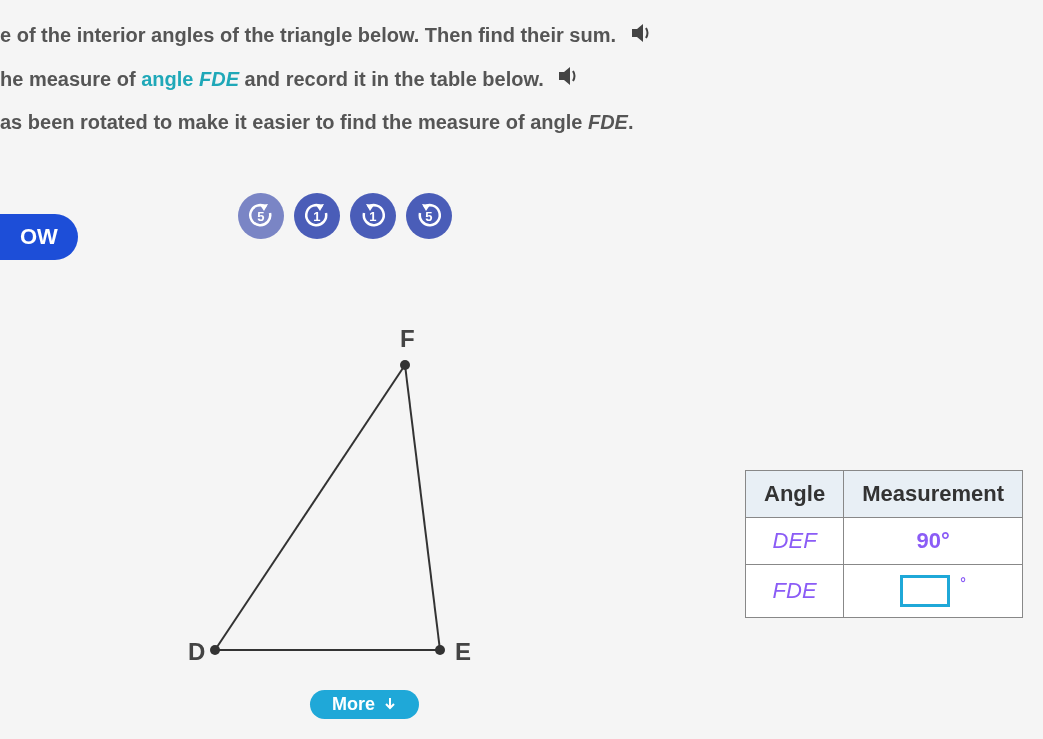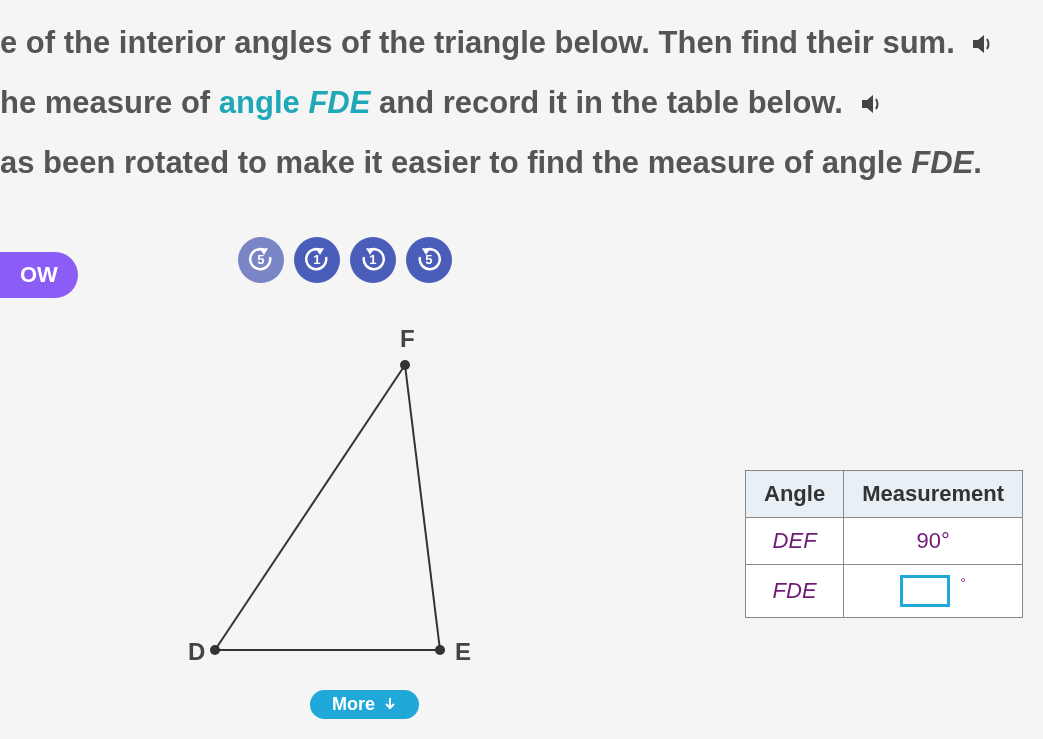--- a/index.html
+++ b/index.html
@@ -13,46 +13,46 @@
       width: 1043px;
       height: 739px;
       overflow: hidden;
       position: relative;
       color: #333;
     }
     .content {
       padding: 20px 0 0 0;
     }
     .instruction-line {
-      font-size: 31px;
+      font-size: 20px;
       font-weight: 700;
       color: #555;
       margin-bottom: 12px;
       line-height: 1.5;
     }
     .instruction-line .italic {
       font-style: italic;
     }
     .highlight {
       color: #1fa8b8;
     }
     .audio-icon {
       display: inline-block;
       vertical-align: middle;
       margin-left: 8px;
     }
     .ow-button {
       display: inline-block;
-      background: #8b5cf6;
+      background: #1d4ed8;
       color: white;
       font-weight: bold;
       font-size: 22px;
       padding: 10px 20px;
       border-radius: 0 25px 25px 0;
-      margin-top: 30px;
+      margin-top: 42px;
     }
     .rotation-buttons {
       display: inline-flex;
       gap: 10px;
       margin-left: 160px;
       vertical-align: middle;
     }
     .rot-btn {
       width: 46px;
       height: 46px;
@@ -104,28 +104,29 @@
       right: 20px;
       top: 470px;
       border-collapse: collapse;
       background: white;
     }
     .angle-table th, .angle-table td {
       border: 1px solid #888;
       padding: 10px 18px;
       font-size: 22px;
       text-align: center;
+      font-weight: bold;
     }
     .angle-table th {
       background: #e8eff5;
       font-weight: 600;
       color: #333;
     }
     .angle-table td {
-      color: #701a75;
+      color: #8b5cf6;
     }
     .angle-table .angle-name {
       font-style: italic;
       font-weight: 400;
     }
     .input-box {
       border: 3px solid #1fa8d8;
       width: 50px;
       height: 32px;
       display: inline-block;

